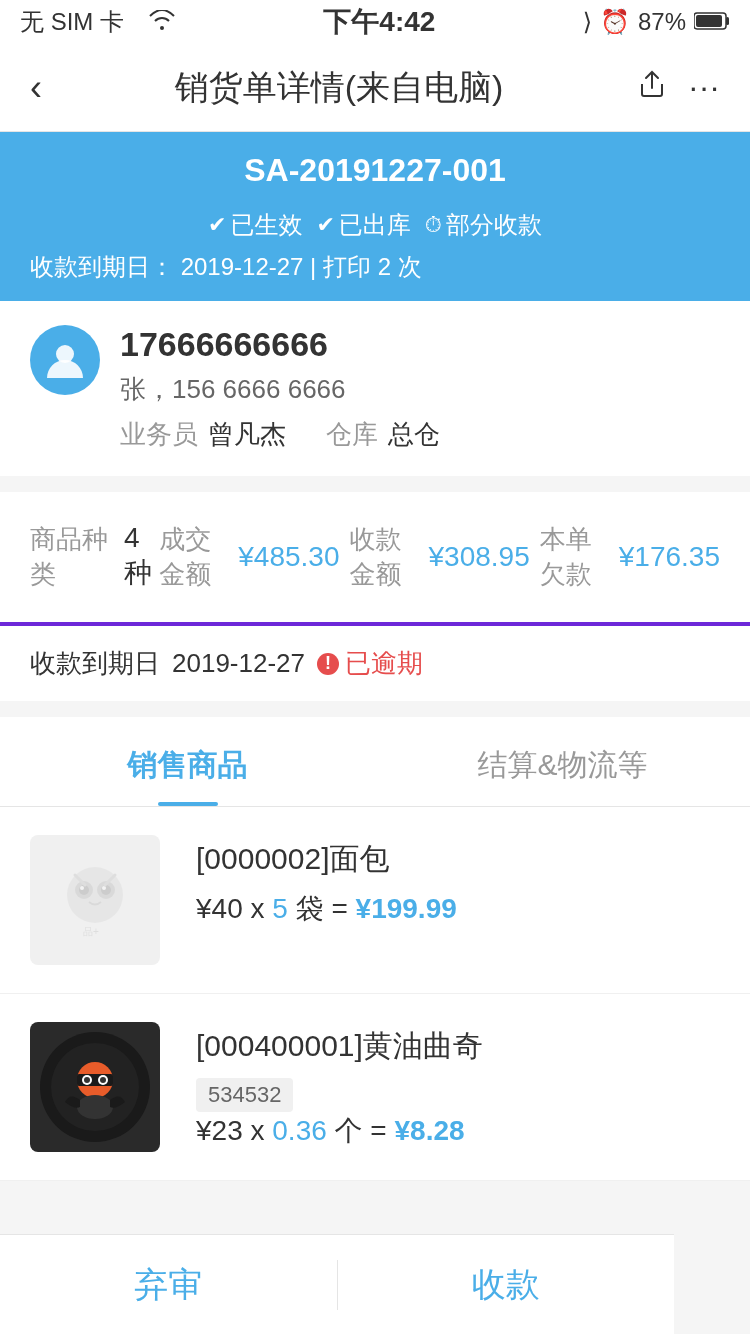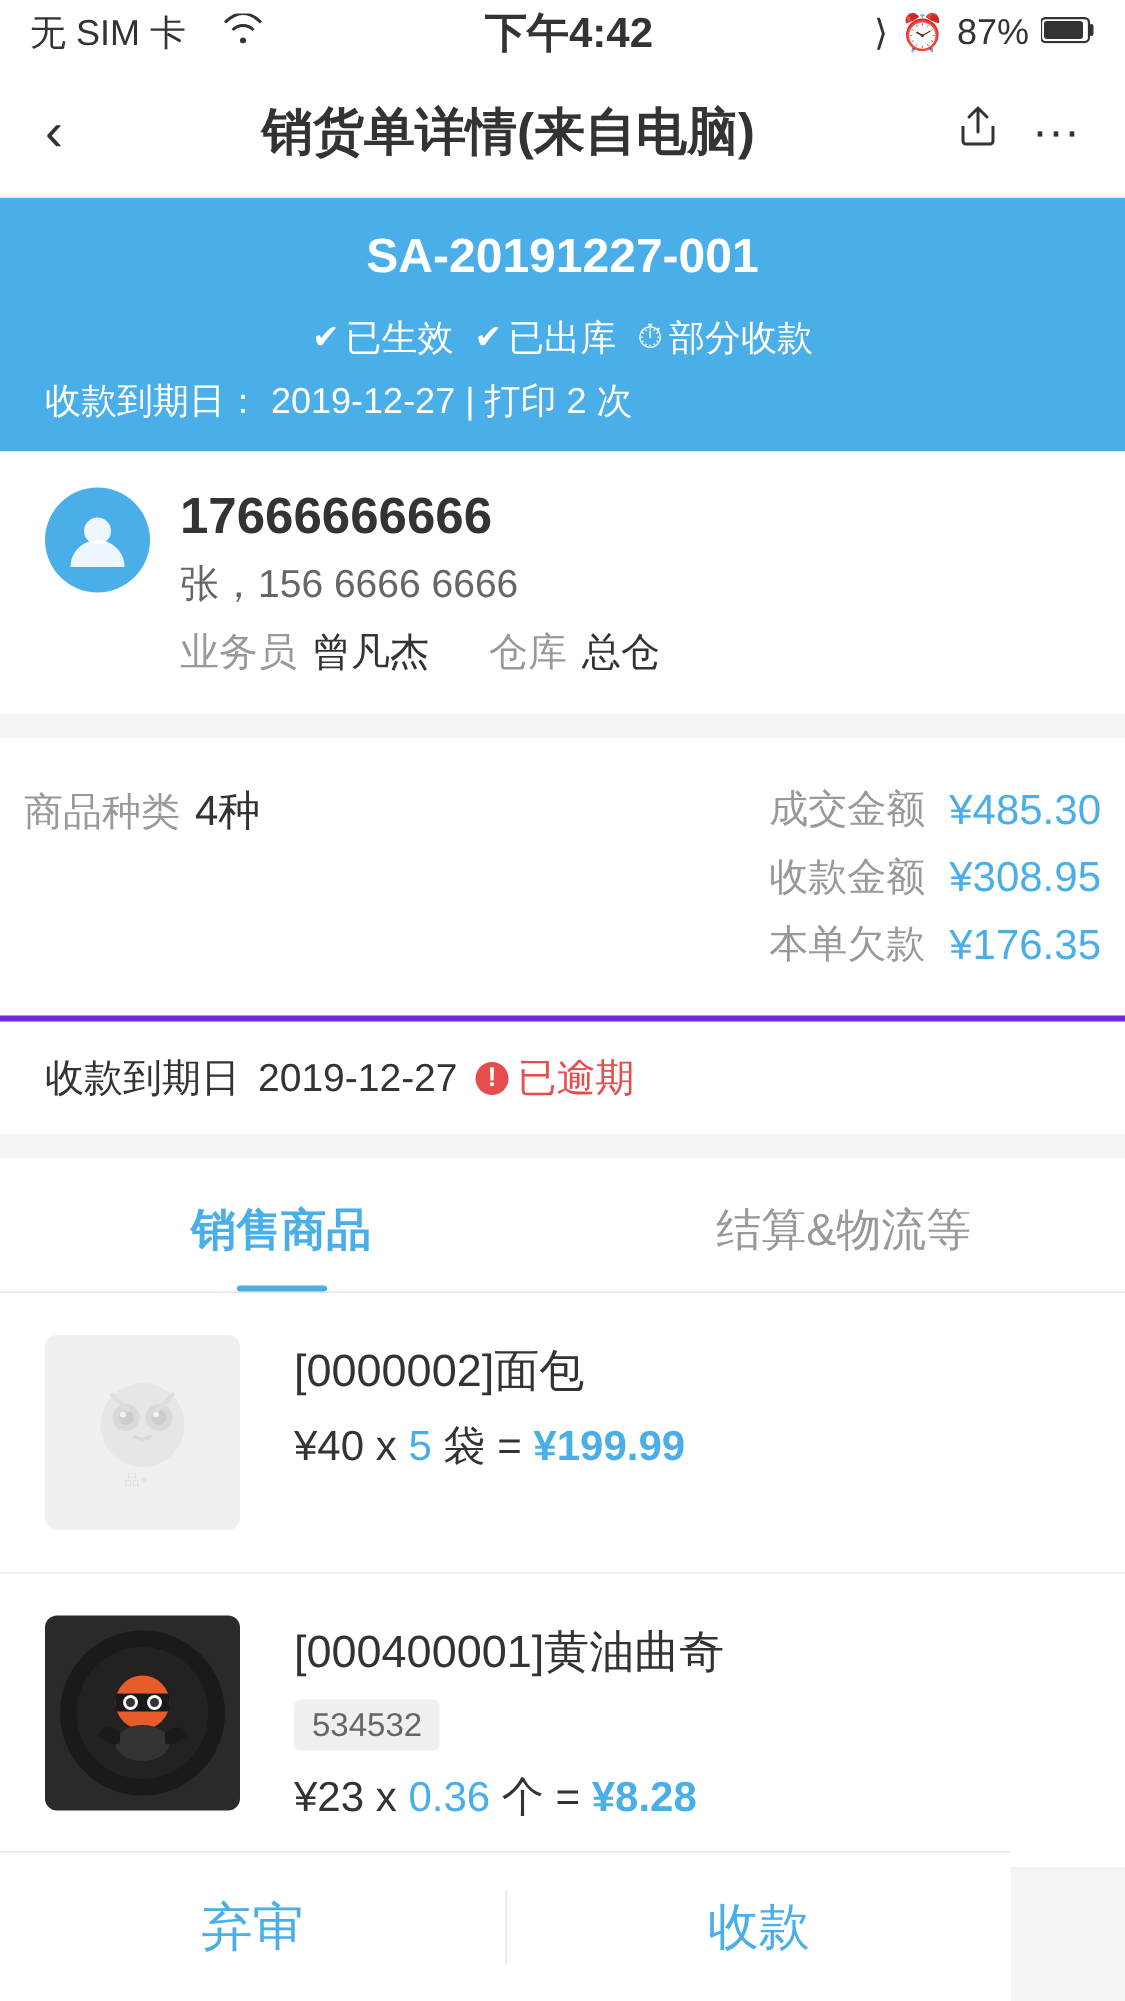--- a/index.html
+++ b/index.html
@@ -51,21 +51,21 @@
       padding: 0 30px;
       border-bottom: 1px solid #e5e5e5;
     }
     .nav-back {
       font-size: 36px;
       color: #333;
       cursor: pointer;
     }
     .nav-title {
       font-size: 34px;
-      font-weight: 700;
+      font-weight: 400;
       color: #333;
     }
     .nav-actions {
       display: flex;
       gap: 20px;
       align-items: center;
     }
     .nav-icon {
       font-size: 32px;
       color: #333;
@@ -160,21 +160,21 @@
 
     
     .divider {
       height: 16px;
       background: #f5f5f5;
     }
 
     
     .stats-section {
       background: #fff;
-      padding: 30px 16px;
+      padding: 30px 30px;
       display: flex;
       justify-content: space-between;
       align-items: flex-start;
     }
     .stats-left {
       display: flex;
       flex-direction: column;
       gap: 6px;
     }
     .stats-row {
@@ -186,21 +186,21 @@
     }
     .stats-label {
       color: #999;
     }
     .stats-value {
       color: #333;
       font-size: 28px;
     }
     .stats-right {
       display: flex;
-      flex-direction: column;
+      flex-direction: row;
       gap: 10px;
       align-items: flex-end;
     }
     .stat-right-row {
       display: flex;
       align-items: center;
       gap: 16px;
       font-size: 26px;
     }
     .stat-right-label {
@@ -312,21 +312,21 @@
       font-weight: 500;
       margin-bottom: 10px;
     }
     .product-sku-badge {
       display: inline-block;
       background: #f0f0f0;
       color: #666;
       font-size: 22px;
       padding: 4px 12px;
       border-radius: 4px;
-      margin-bottom: 12px;
+      margin-bottom: 0;
     }
     .product-price-row {
       font-size: 28px;
       color: #333;
     }
     .product-price-blue {
       color: #4aaee8;
     }
     .product-total {
       color: #4aaee8;

